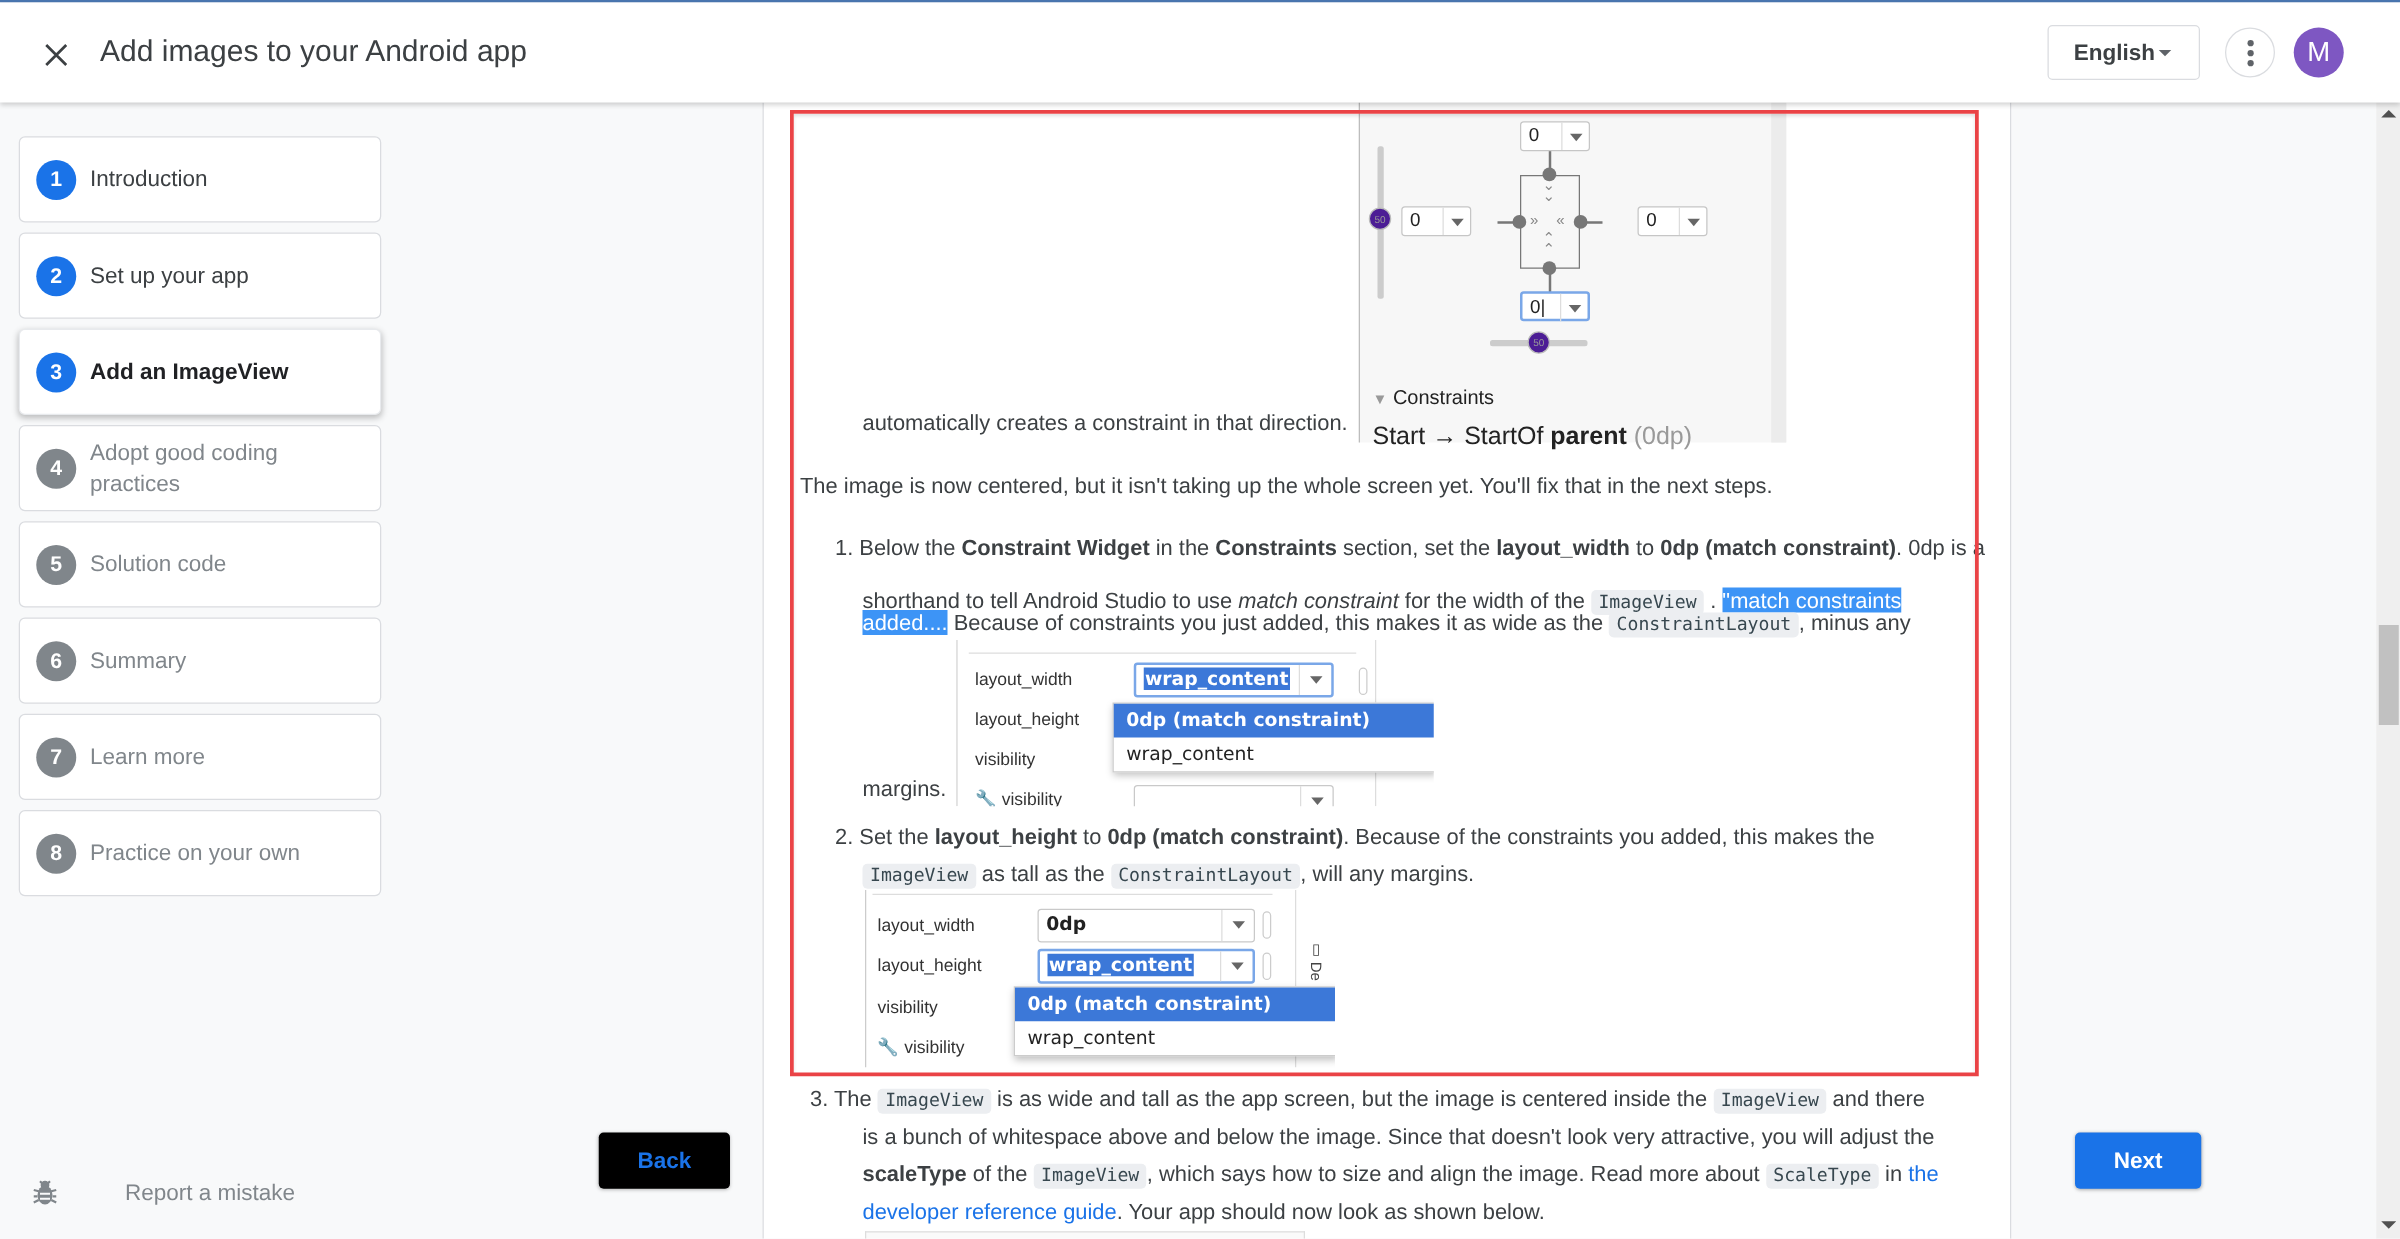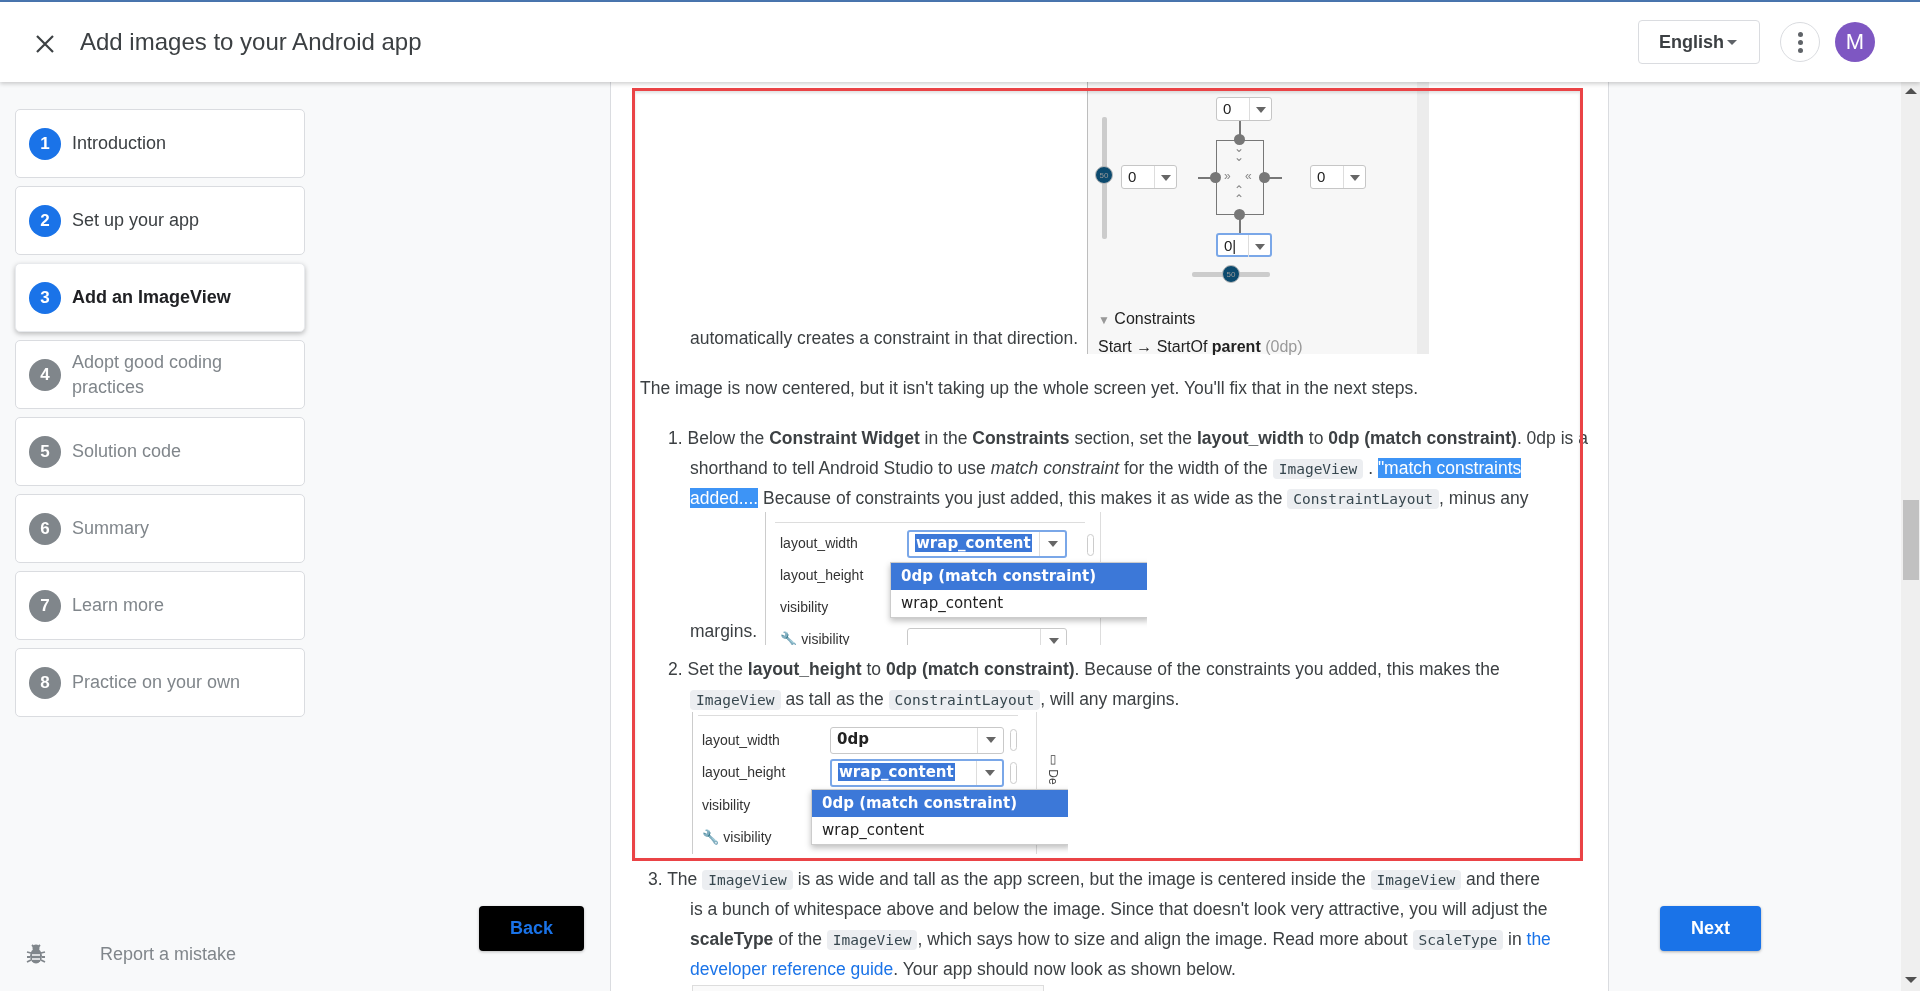--- a/index.html
+++ b/index.html
@@ -97,24 +97,24 @@
   .sbox { position: absolute; background: #fff; border: 1px solid #c6c6c6; border-radius: 3px; height: 24px; width: 56px; font-size: 15px; color: #222; padding-left: 6px; line-height: 22px; }
   .sbox .dd { position: absolute; right: 0; top: 0; width: 22px; height: 22px; border-left: 1px solid #ddd; }
   .sbox .dd::after { content: ""; position: absolute; left: 6px; top: 9px; border-left: 5px solid transparent; border-right: 5px solid transparent; border-top: 6px solid #666; }
   .sbox.focus { border: 2px solid #7aa7e8; }
   .ssquare { position: absolute; left: 128px; top: 58px; width: 48px; height: 75px; border: 1.5px solid #777; }
   .vline { position: absolute; width: 1.5px; background: #777; }
   .hline { position: absolute; height: 1.5px; background: #777; }
   .dot { position: absolute; width: 11px; height: 11px; background: #777; border-radius: 50%; }
   .slider-v { position: absolute; left: 14px; top: 35px; width: 5px; height: 122px; background: #ccc; border-radius: 2px; }
   .slider-h { position: absolute; left: 104px; top: 190px; width: 78px; height: 5px; background: #ccc; border-radius: 2px; }
-  .knob { position: absolute; width: 18px; height: 18px; border-radius: 50%; background: #0c4a6e; border: 1px solid #bbb; font-size: 8px; color: #999; display: flex; align-items: center; justify-content: center; }
+  .knob { position: absolute; width: 18px; height: 18px; border-radius: 50%; background: #4c1d95; border: 1px solid #bbb; font-size: 8px; color: #999; display: flex; align-items: center; justify-content: center; }
   .chev { position: absolute; font-size: 12px; color: #888; }
   .ctitle { position: absolute; left: 10px; top: 228px; font-size: 16px; color: #222; }
-  .crow { position: absolute; left: 10px; top: 256px; font-size: 16px; color: #222; white-space: nowrap; }
+  .crow { position: absolute; left: 10px; top: 256px; font-size: 20px; color: #222; white-space: nowrap; }
   .crow .gray { color: #999; }
 
   .shot2 { position: absolute; left: 765px; top: 512px; width: 382px; height: 133px; background: #fff; overflow: hidden; }
   .shot3 { position: absolute; left: 692px; top: 712px; width: 376px; height: 142px; background: #fff; overflow: hidden; }
   .plabel { position: absolute; font-size: 14px; color: #333; }
   .pfield { position: absolute; height: 24px; border: 1px solid #c9c9c9; border-radius: 3px; background: #fff; font-size: 15px; font-weight: bold; color: #222; padding-left: 6px; line-height: 22px; font-family: "DejaVu Sans", sans-serif; }
   .pfield.focus { border: 2px solid #7aa7e8; }
   .pfield .dd { position: absolute; right: 0; top: 0; width: 26px; height: 100%; border-left: 1px solid #ddd; }
   .pfield .dd::after { content: ""; position: absolute; left: 8px; top: 9px; border-left: 5px solid transparent; border-right: 5px solid transparent; border-top: 6px solid #666; }
   .pfield .seltext { background: #3c78d8; color: #fff; padding: 0 1px; }
@@ -234,21 +234,21 @@
 </div>
 
 <div class="para" style="left:690px;top:323px;">automatically creates a constraint in that direction.</div>
 
 <div class="para" style="left:640px;top:373px;">The image is now centered, but it isn't taking up the whole screen yet. You'll fix that in the next steps.</div>
 
 <div class="para" style="left:668px;top:423px;">
   <span>1.</span>
   <span>Below the </span><b>Constraint Widget</b><span> in the </span><b>Constraints</b><span> section, set the </span><b>layout_width</b><span> to </span><b>0dp (match constraint)</b><span>. 0dp is a</span>
 </div>
-<div class="para" style="left:690px;top:453px;">
+<div class="para" style="left:690px;top:465px;">
   <span>shorthand to tell Android Studio to use </span><i>match constraint</i><span> for the width of the </span><code>ImageView</code><span> . </span><span class="sel">"match constraints</span>
 </div>
 <div class="para" style="left:690px;top:483px;">
   <span class="sel">added....</span><span> Because of constraints you just added, this makes it as wide as the </span><code>ConstraintLayout</code><span>, minus any</span>
 </div>
 
 <div class="shot2">
   <div style="position:absolute;left:0;top:0;width:1px;height:133px;background:#ccc;"></div>
   <div style="position:absolute;left:10px;top:10px;width:310px;height:1px;background:#ddd;"></div>
   <div style="position:absolute;left:335px;top:0;width:1px;height:133px;background:#ddd;"></div>

